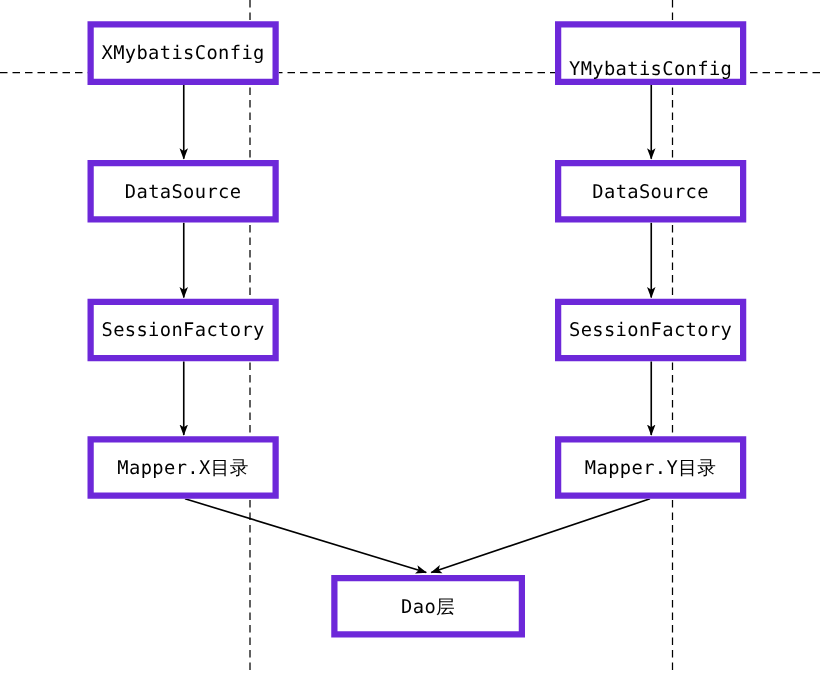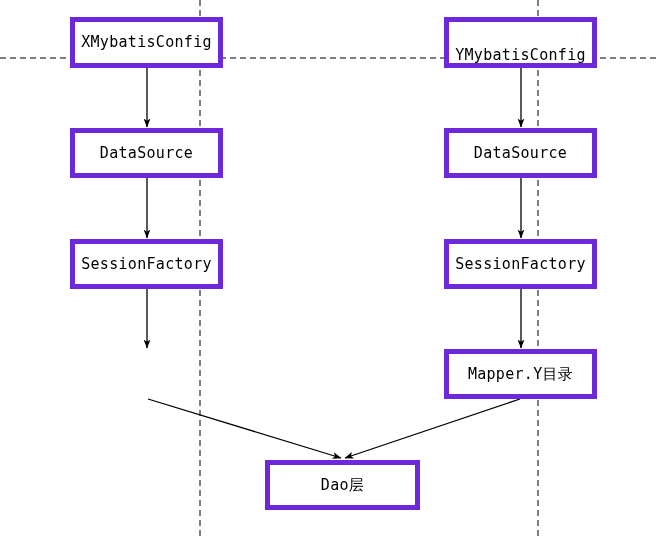--- a/index.html
+++ b/index.html
@@ -75,20 +75,23 @@
   </div>
 
   <div class="node" style="left:70px; top:128px; width:153px; height:50px;">
     <span class="node-label">DataSource</span>
   </div>
 
   <div class="node" style="left:70px; top:239px; width:153px; height:50px;">
     <span class="node-label">SessionFactory</span>
   </div>
 
+  <div class="node" style="left:70px; top:349px; width:153px; height:50px;">
+    <span class="node-label">Mapper.X目录</span>
+  </div>
 
   <div class="node" style="left:444px; top:17px; width:153px; height:51px;align-items:flex-end;">
     <span class="node-label">YMybatisConfig</span>
   </div>
 
   <div class="node" style="left:444px; top:128px; width:153px; height:50px;">
     <span class="node-label">DataSource</span>
   </div>
 
   <div class="node" style="left:444px; top:239px; width:153px; height:50px;">

